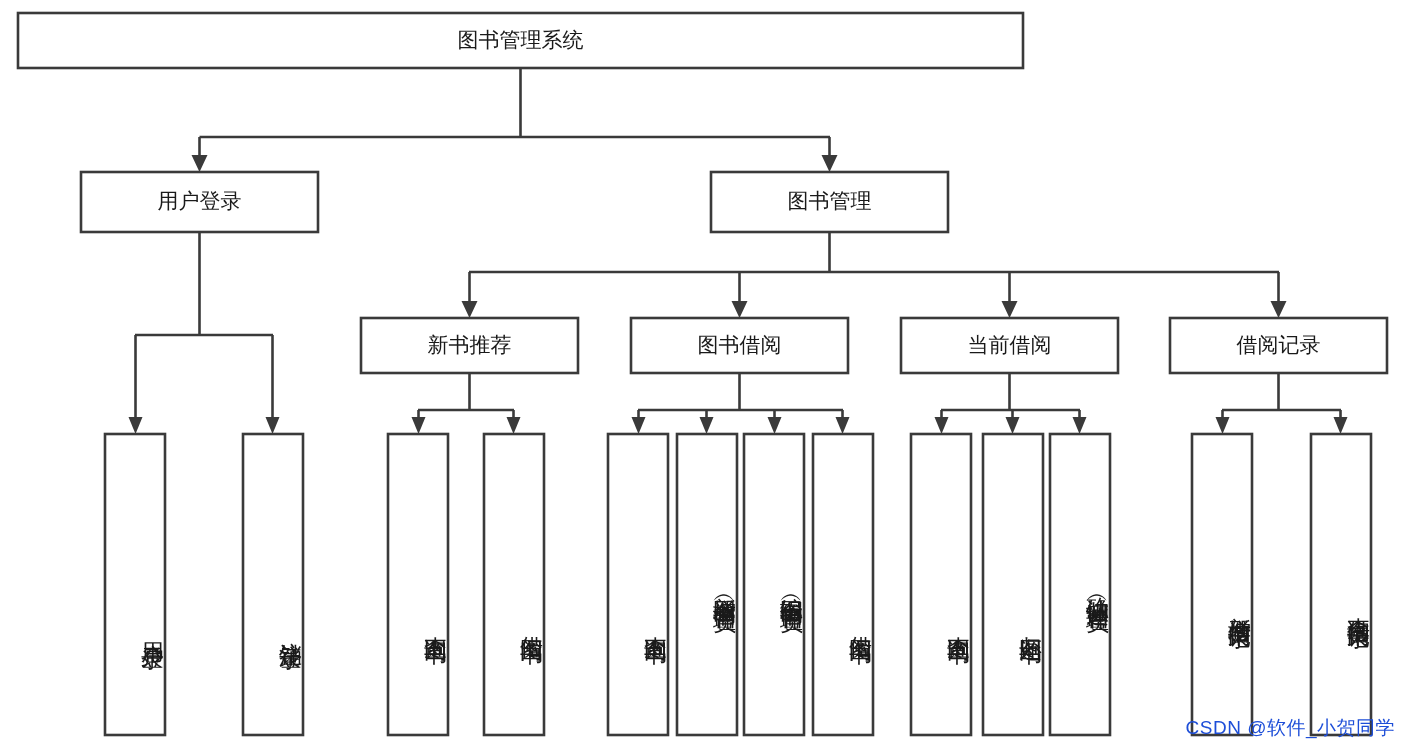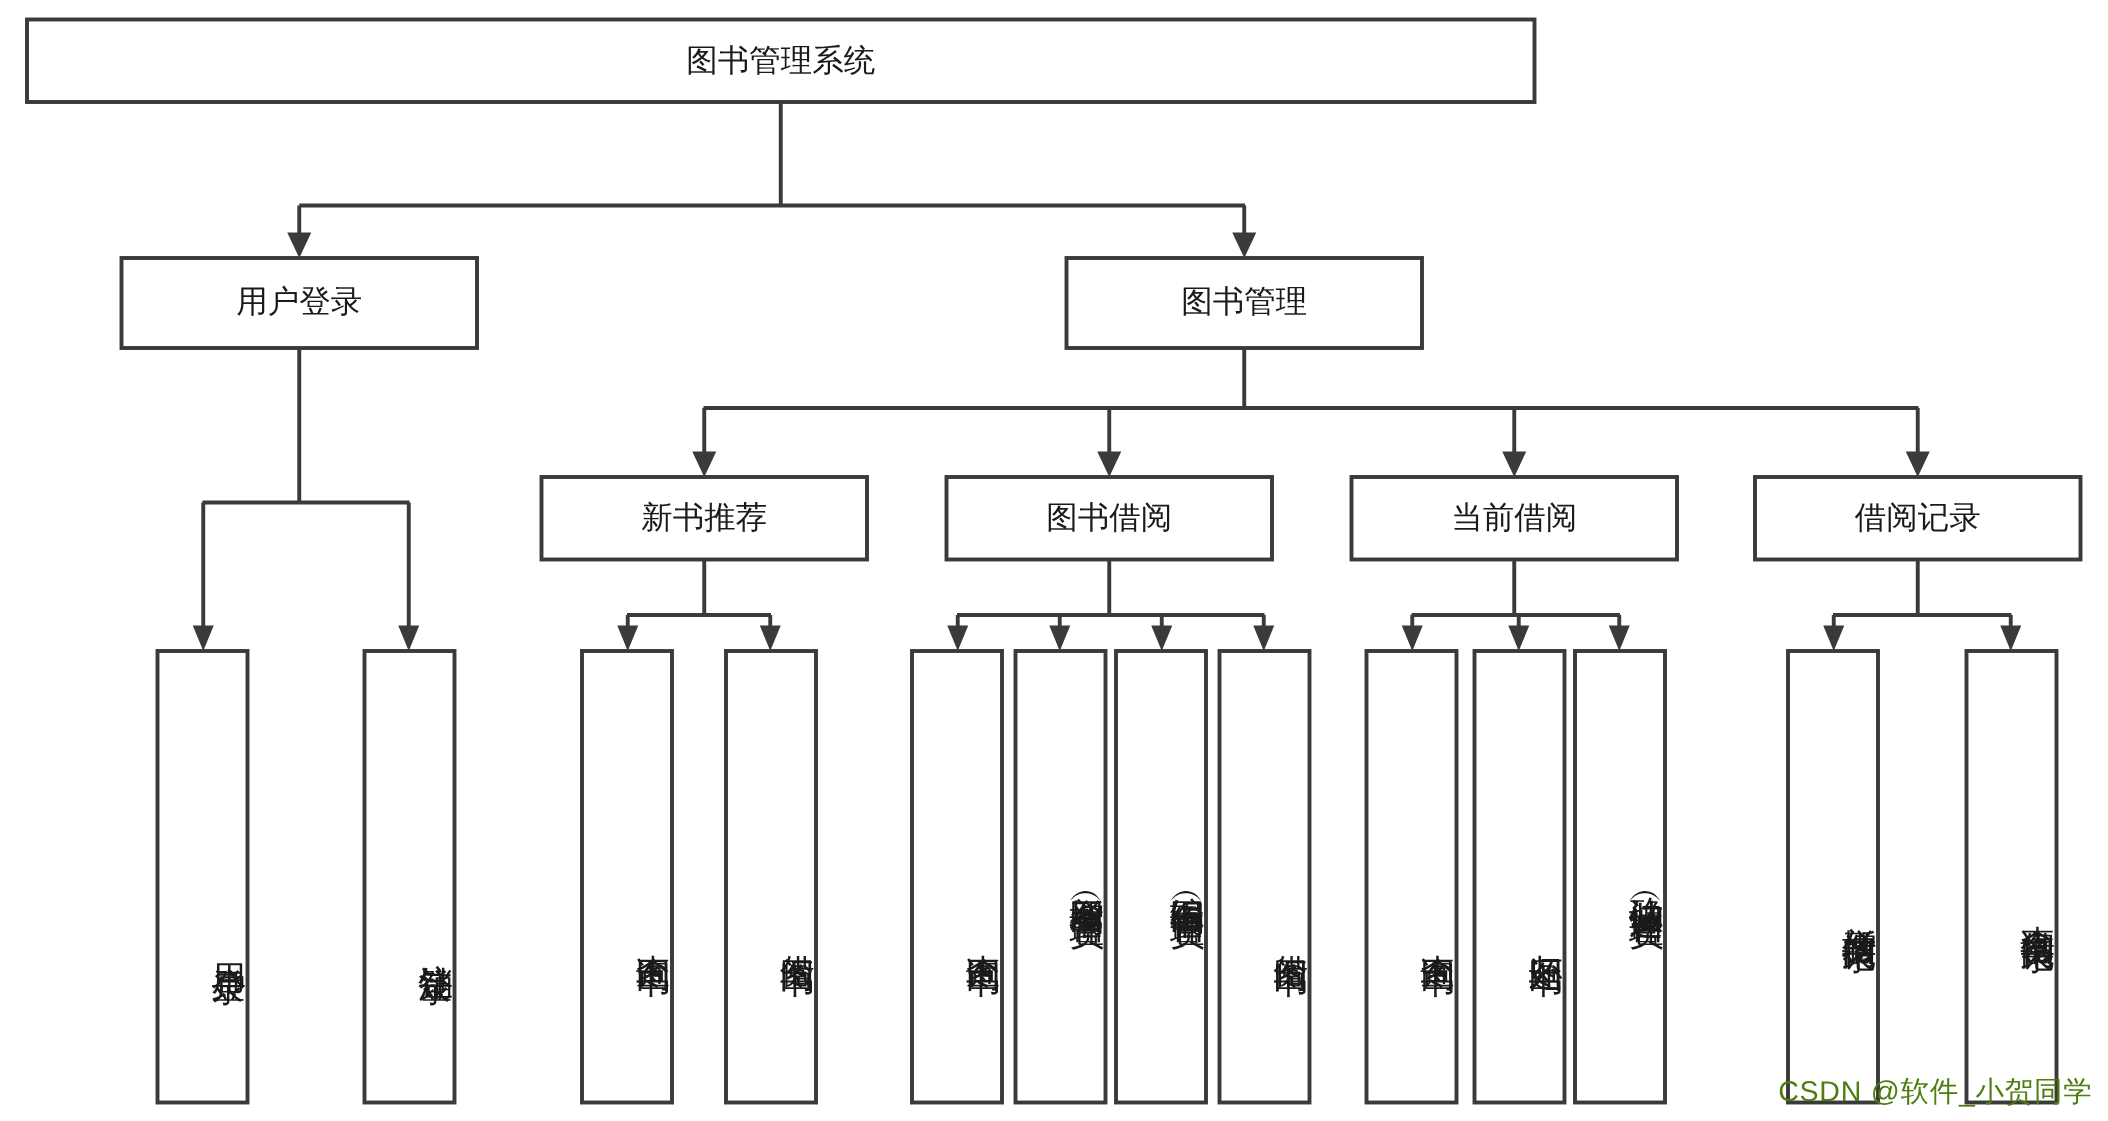--- a/index.html
+++ b/index.html
@@ -63,21 +63,21 @@
     align-items: flex-start;
     justify-content: center;
     pointer-events: none;
   }
   .watermark {
     position: absolute;
     right: 10px;
     bottom: 6px;
     font-family: "Liberation Sans", "DejaVu Sans", sans-serif;
     font-size: 19px;
-    color: #4d7c0f;
+    color: #1d4ed8;
     letter-spacing: 0.5px;
     white-space: nowrap;
   }
 </style>
 </head>
 <body>
 
 <div id="diagram-root">
 
   <svg class="flow" viewBox="0 0 1405 747">

